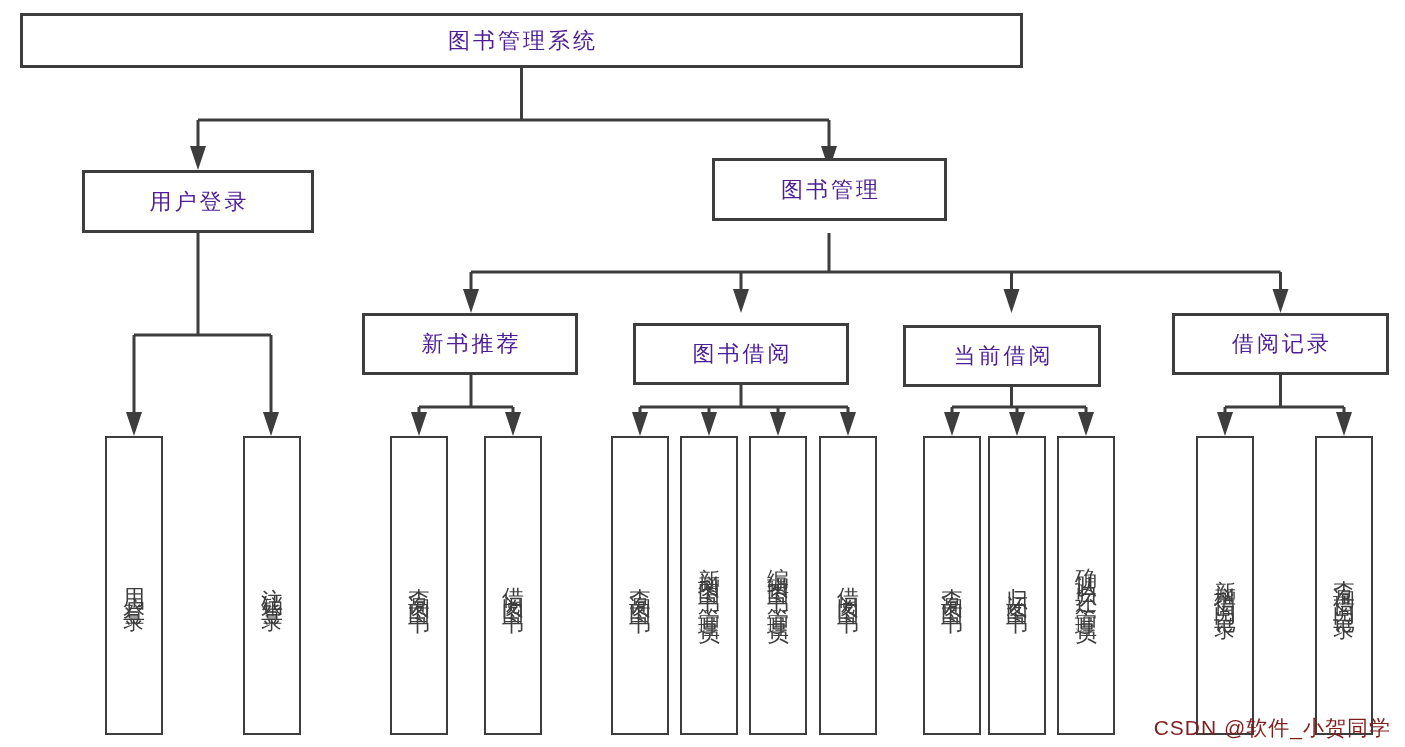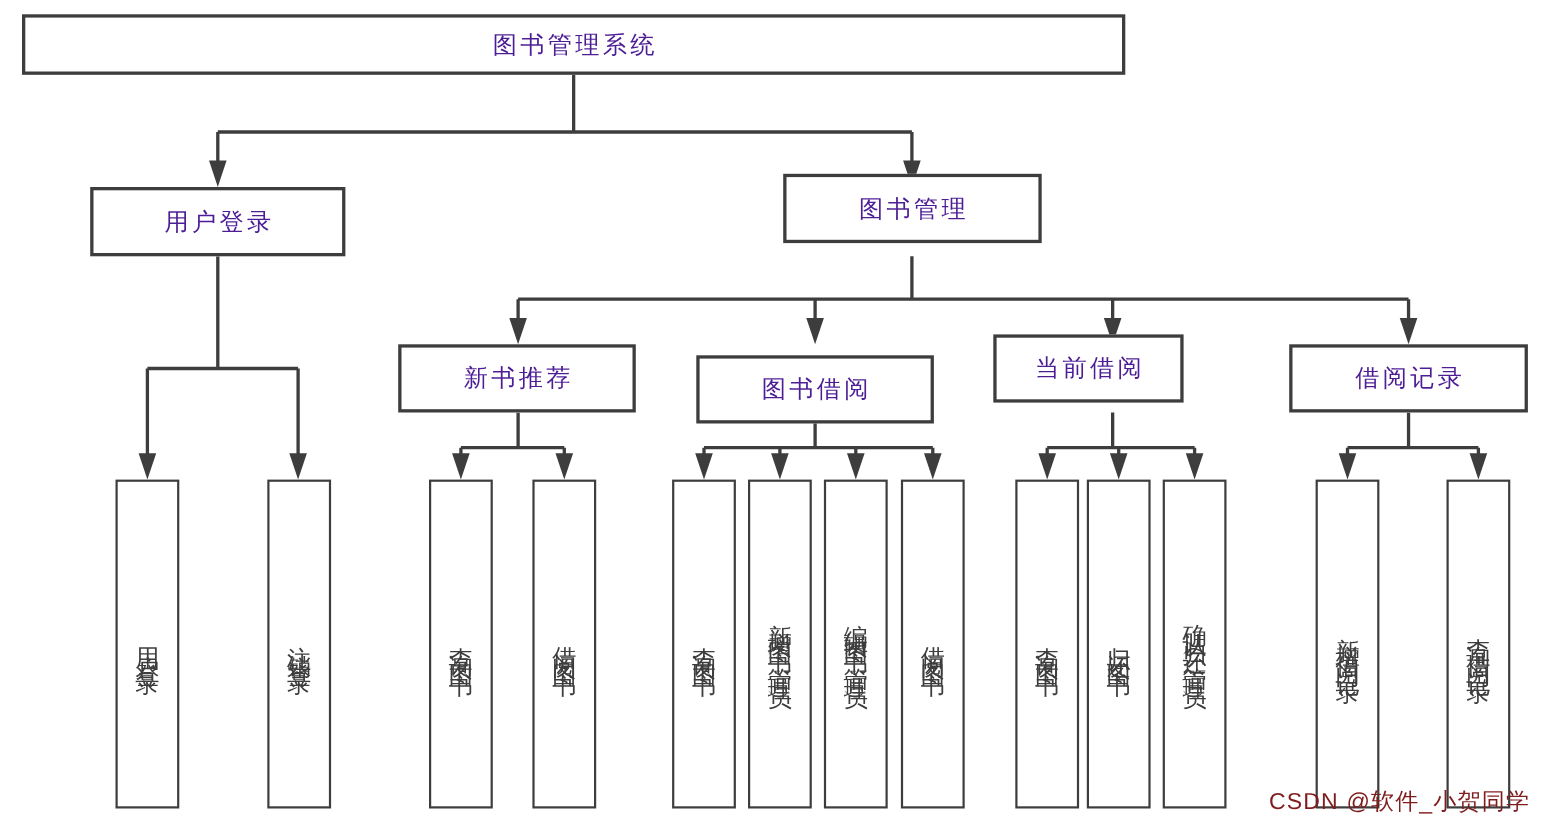--- a/index.html
+++ b/index.html
@@ -51,21 +51,21 @@
     writing-mode: vertical-rl;
     letter-spacing: 8px;
     line-height: 1;
   }
   
   #n-root   { left: 20px;  top: 13px;  width: 1003px; height: 55px; }
   #n-login  { left: 82px;  top: 170px; width: 232px;  height: 63px; }
   #n-mgmt   { left: 712px; top: 158px; width: 235px;  height: 63px; }
   #n-newbook{ left: 362px; top: 313px; width: 216px;  height: 62px; }
   #n-borrow { left: 633px; top: 313px; width: 216px;  height: 62px; margin-top: 10px; }
-  #n-current{ left: 903px; top: 304px; width: 173px;  height: 62px; }
+  #n-current{ left: 903px; top: 325px; width: 198px;  height: 62px; }
   #n-record { left: 1172px;top: 313px; width: 217px;  height: 62px; }
   
   #l-login1   { left: 105px; }
   #l-login2   { left: 243px; }
   #l-newbook1 { left: 390px; }
   #l-newbook2 { left: 484px; }
   #l-borrow1  { left: 611px; }
   #l-borrow2  { left: 680px; }
   #l-borrow3  { left: 749px; }
   #l-borrow4  { left: 819px; }

